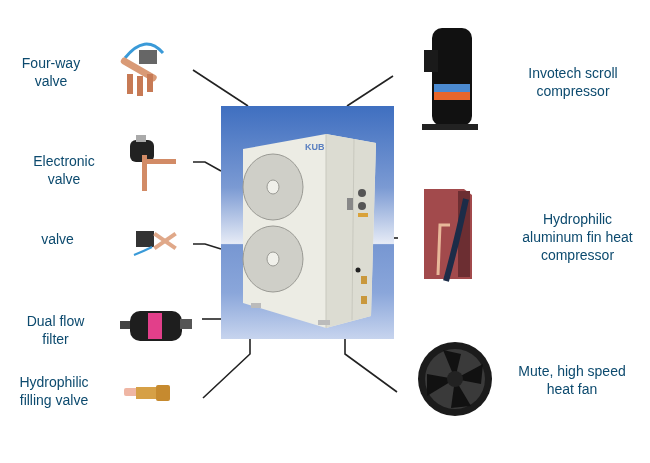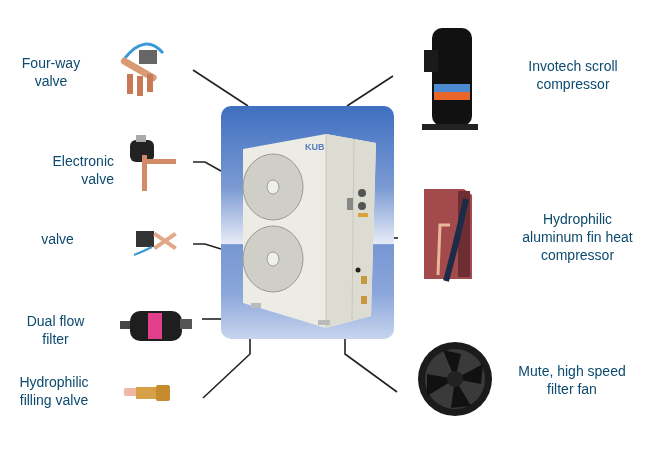--- a/index.html
+++ b/index.html
@@ -1,19 +1,19 @@
 <!DOCTYPE html>
 <html><head>
 <meta charset="utf-8">
 <style>
   html,body{margin:0;padding:0;background:#fff;}
   body{width:650px;height:463px;position:relative;overflow:hidden;font-family:"Liberation Sans",sans-serif;color:#333;}
   .label{position:absolute;text-align:center;font-size:14px;line-height:18px;color:#0c4a6e;}
   .center{position:absolute;left:221px;top:106px;width:173px;height:233px;
-    background:linear-gradient(to bottom,#3f6fc0 0%,#7b9ad3 35%,#e6ebf6 59%,#7797d2 59.5%,#8aa6da 80%,#c7d4ee 100%);border-radius:10px;}
+    background:linear-gradient(to bottom,#3f6fc0 0%,#7b9ad3 35%,#e6ebf6 59%,#7797d2 59.5%,#8aa6da 80%,#c7d4ee 100%);}
   svg.lines{position:absolute;left:0;top:0;}
   .part{position:absolute;}
 </style>
 </head>
 <body>
 
 <svg class="lines" width="650" height="463">
   <g stroke="#222" stroke-width="1.6" fill="none">
     <polyline points="193,70 248,106"></polyline>
     <polyline points="393,76 347,106"></polyline>
@@ -123,41 +123,41 @@
       <path d="M40 39 L12 56 L12 34 Z"></path>
     </g>
     <circle cx="40" cy="39" r="8" fill="#222"></circle>
   </svg>
 </div>
 
 <div class="label" style="left:6px;top:54px;width:90px;">
   <div>Four-way</div>
   <div>valve</div>
 </div>
-<div class="label" style="left:14px;top:152px;width:100px;text-align:right;">
+<div class="label" style="left:14px;top:152px;width:100px;">
   <div>Electronic</div>
   <div>valve</div>
 </div>
 <div class="label" style="left:10px;top:230px;width:95px;">
   <div>valve</div>
 </div>
 <div class="label" style="left:8px;top:312px;width:95px;">
   <div>Dual flow</div>
   <div>filter</div>
 </div>
 <div class="label" style="left:6px;top:373px;width:96px;">
   <div>Hydrophilic</div>
   <div>filling valve</div>
 </div>
 
-<div class="label" style="left:508px;top:57px;width:130px;">
+<div class="label" style="left:508px;top:64px;width:130px;">
   <div>Invotech scroll</div>
   <div>compressor</div>
 </div>
 <div class="label" style="left:505px;top:210px;width:145px;">
   <div>Hydrophilic</div>
   <div>aluminum fin heat</div>
   <div>compressor</div>
 </div>
 <div class="label" style="left:502px;top:362px;width:140px;">
   <div>Mute, high speed</div>
-  <div>filter fan</div>
+  <div>heat fan</div>
 </div>
 
 </body></html>

